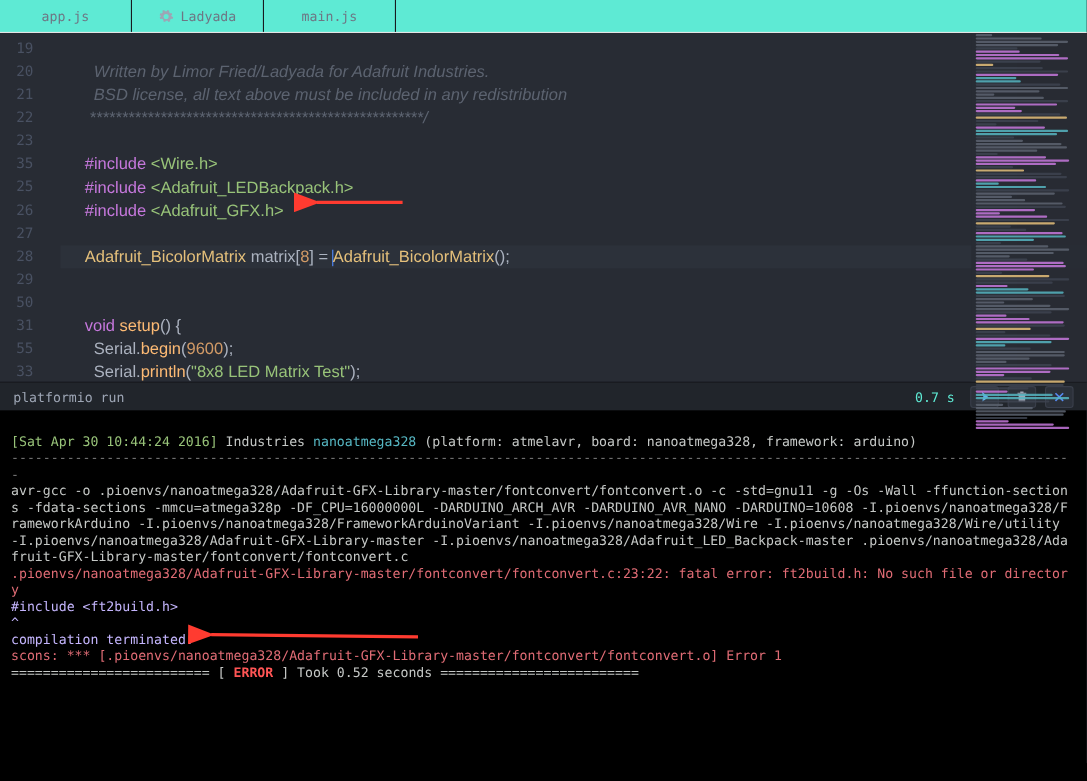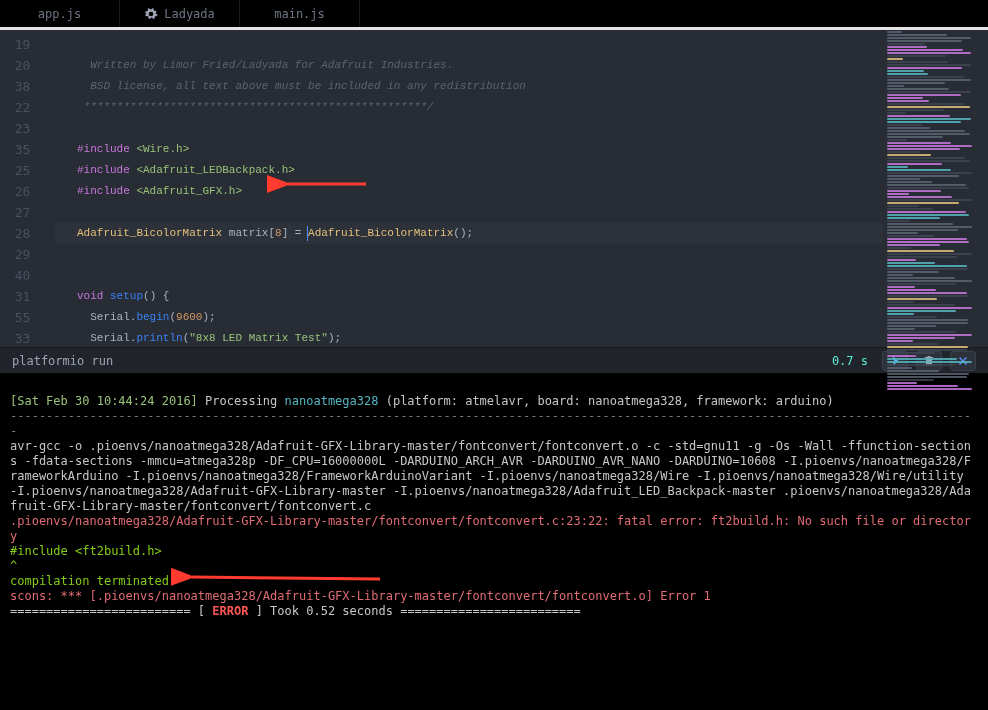--- a/index.html
+++ b/index.html
@@ -1,46 +1,46 @@
 <!DOCTYPE html>
 <html><head>
 <meta charset="utf-8">
 <style>
 * { margin:0; padding:0; box-sizing:border-box; }
 body { width:988px; height:710px; background:#282c34; font-family:"Menlo","Consolas",monospace; font-size:13px; color:#abb2bf; overflow:hidden; position:relative; }
-.tabs { height:30px; display:flex; background:#000000; border-bottom:3px solid #e5e5e5; }
+.tabs { height:30px; display:flex; background:#5eead4; border-bottom:1px solid #e5e5e5; }
 .tab { display:flex; align-items:center; justify-content:center; gap:6px; padding:0 20px; font-size:12px; color:#6e7684; cursor:pointer; border-right:1px solid #181a1f; min-width:120px; }
 .tab.active { background:#282c34; color:#d7dae0; border-bottom:2px solid #568af2; }
 .tab .icon { width:14px; height:14px; display:inline-flex; align-items:center; justify-content:center; }
 .editor-wrap { position:relative; height:317px; }
 .editor { display:flex; height:100%; overflow:hidden; }
 .gutter { width:55px; text-align:center; padding:0 10px 0 0; color:#495162; user-select:none; font-size:13px; line-height:21px; padding-top:4px; }
-.code { flex:1; font-family:Liberation Mono, monospace; font-size:11px; line-height:21px; padding-top:4px; white-space:pre; position:relative; }
+.code { flex:1; font-family:Liberation Sans, sans-serif; font-size:15px; line-height:21px; padding-top:4px; white-space:pre; position:relative; }
 .code .row { height:21px; padding-left:22px; }
 .code .row.current { background:#2c313a; }
 .cm-comment { color:#5c6370; font-style:italic; }
 .cm-keyword { color:#c678dd; }
 .cm-string { color:#98c379; }
 .cm-number { color:#d19a66; }
 .cm-type { color:#e5c07b; }
-.cm-func { color:#3b82f6; }
+.cm-func { color:#fdba74; }
 .minimap { position:absolute; top:30px; right:0; width:105px; height:317px; background:#282c34; opacity:.85; }
 .minimap .mline { height:2px; margin:1px 4px; border-radius:1px; }
 .arrow-red { position:absolute; pointer-events:none; }
 .arrow-red svg { overflow:visible; }
 .cursor { display:inline-block; width:1px; height:15px; background:#528bff; vertical-align:middle; margin-left:-1px; }
 .statusbar { height:26px; display:flex; align-items:center; justify-content:space-between; padding:0 12px; background:#21252b; font-size:12px; color:#9da5b4; border-top:1px solid #181a1f; }
 .statusbar .right { display:flex; align-items:center; gap:8px; }
 .iconbtn { width:26px; height:20px; border:1px solid #3a3f4b; background:#2c313a; border-radius:3px; display:flex; align-items:center; justify-content:center; cursor:pointer; }
 .time { color:#5eead4; margin-right:6px; }
 .terminal { height:337px; background:#000; color:#c5c8c6; font-family:"Menlo","Consolas",monospace; font-size:12px; line-height:15px; padding:6px 10px; white-space:pre-wrap; word-break:break-all; overflow:hidden; }
 .t-green { color:#98c379; }
 .t-cyan  { color:#56b6c2; }
 .t-red   { color:#e06c75; }
-.t-yellow{ color:#84cc16; }
+.t-yellow{ color:#c4b5fd; }
 .t-redb  { color:#ff5555; font-weight:bold; }
 .t-gray  { color:#777; }
 </style>
 </head>
 <body>
 
 <div class="tabs" id="tabbar">
     <div class="tab">
       <span>app.js</span>
     </div>
@@ -55,30 +55,30 @@
     <div class="tab">
       <span>main.js</span>
     </div>
   </div>
 
 <div class="editor-wrap">
   <div class="editor">
     <div class="gutter" id="gutter">
         <div>19</div>
         <div>20</div>
-        <div>38</div>
+        <div>21</div>
         <div>22</div>
         <div>23</div>
         <div>35</div>
         <div>25</div>
         <div>26</div>
         <div>27</div>
         <div>28</div>
         <div>29</div>
-        <div>40</div>
+        <div>50</div>
         <div>31</div>
         <div>55</div>
         <div>33</div>
       </div>
     <div class="code" id="code"><div class="row"><span class="cm-comment"></span></div><div class="row"><span class="cm-comment">  Written by Limor Fried/Ladyada for Adafruit Industries.</span></div><div class="row"><span class="cm-comment">  BSD license, all text above must be included in any redistribution</span></div><div class="row"><span class="cm-comment"> ****************************************************/</span></div><div class="row"></div><div class="row"><span class="cm-keyword">#include </span><span class="cm-string">&lt;Wire.h&gt;</span></div><div class="row"><span class="cm-keyword">#include </span><span class="cm-string">&lt;Adafruit_LEDBackpack.h&gt;</span></div><div class="row"><span class="cm-keyword">#include </span><span class="cm-string">&lt;Adafruit_GFX.h&gt;</span></div><div class="row"></div><div class="row current"><span class="cm-type">Adafruit_BicolorMatrix</span><span class=""> matrix[</span><span class="cm-number">8</span><span class="">] = </span><span class="cursor"></span><span class="cm-type">Adafruit_BicolorMatrix</span><span class="">();</span></div><div class="row"></div><div class="row"></div><div class="row"><span class="cm-keyword">void</span><span class=""> </span><span class="cm-func">setup</span><span class="">() {</span></div><div class="row"><span class="">  Serial.</span><span class="cm-func">begin</span><span class="">(</span><span class="cm-number">9600</span><span class="">);</span></div><div class="row"><span class="">  Serial.</span><span class="cm-func">println</span><span class="">(</span><span class="cm-string">"8x8 LED Matrix Test"</span><span class="">);</span></div></div>
   </div>
   <div class="arrow-red" style="left:280px; top:142px;">
     <svg width="90" height="24">
         <defs>
           <marker id="ah1" markerWidth="8" markerHeight="8" refX="1" refY="3" orient="auto">
@@ -229,21 +229,21 @@
       </span>
     <span class="iconbtn">
         <svg width="12" height="12" viewBox="0 0 24 24">
           <path d="M5 5l14 14M19 5L5 19" stroke="#568af2" stroke-width="3"></path>
         </svg>
       </span>
   </span>
 </div>
 
 <div class="terminal">
-<span class="t-green">[Sat Feb 30 10:44:24 2016]</span><span> Processing </span><span class="t-cyan">nanoatmega328</span><span> (platform: atmelavr, board: nanoatmega328, framework: arduino)</span>
+<span class="t-green">[Sat Apr 30 10:44:24 2016]</span><span> Industries </span><span class="t-cyan">nanoatmega328</span><span> (platform: atmelavr, board: nanoatmega328, framework: arduino)</span>
 <span class="t-gray">--------------------------------------------------------------------------------------------------------------------------------------</span>
 <span>avr-gcc -o .pioenvs/nanoatmega328/Adafruit-GFX-Library-master/fontconvert/fontconvert.o -c -std=gnu11 -g -Os -Wall -ffunction-sections -fdata-sections -mmcu=atmega328p -DF_CPU=16000000L -DARDUINO_ARCH_AVR -DARDUINO_AVR_NANO -DARDUINO=10608 -I.pioenvs/nanoatmega328/FrameworkArduino -I.pioenvs/nanoatmega328/FrameworkArduinoVariant -I.pioenvs/nanoatmega328/Wire -I.pioenvs/nanoatmega328/Wire/utility -I.pioenvs/nanoatmega328/Adafruit-GFX-Library-master -I.pioenvs/nanoatmega328/Adafruit_LED_Backpack-master .pioenvs/nanoatmega328/Adafruit-GFX-Library-master/fontconvert/fontconvert.c</span>
 <span class="t-red">.pioenvs/nanoatmega328/Adafruit-GFX-Library-master/fontconvert/fontconvert.c:23:22: fatal error: ft2build.h: No such file or directory</span>
 <span class="t-yellow">#include &lt;ft2build.h&gt;</span>
 <span class="t-yellow">^</span>
 <span class="t-yellow">compilation terminated.</span>
 <span class="t-red">scons: *** [.pioenvs/nanoatmega328/Adafruit-GFX-Library-master/fontconvert/fontconvert.o] Error 1</span>
 <span><span>========================= [</span><span class="t-redb"> ERROR </span><span>] Took 0.52 seconds </span><span>=========================</span></span>
 </div>
 

